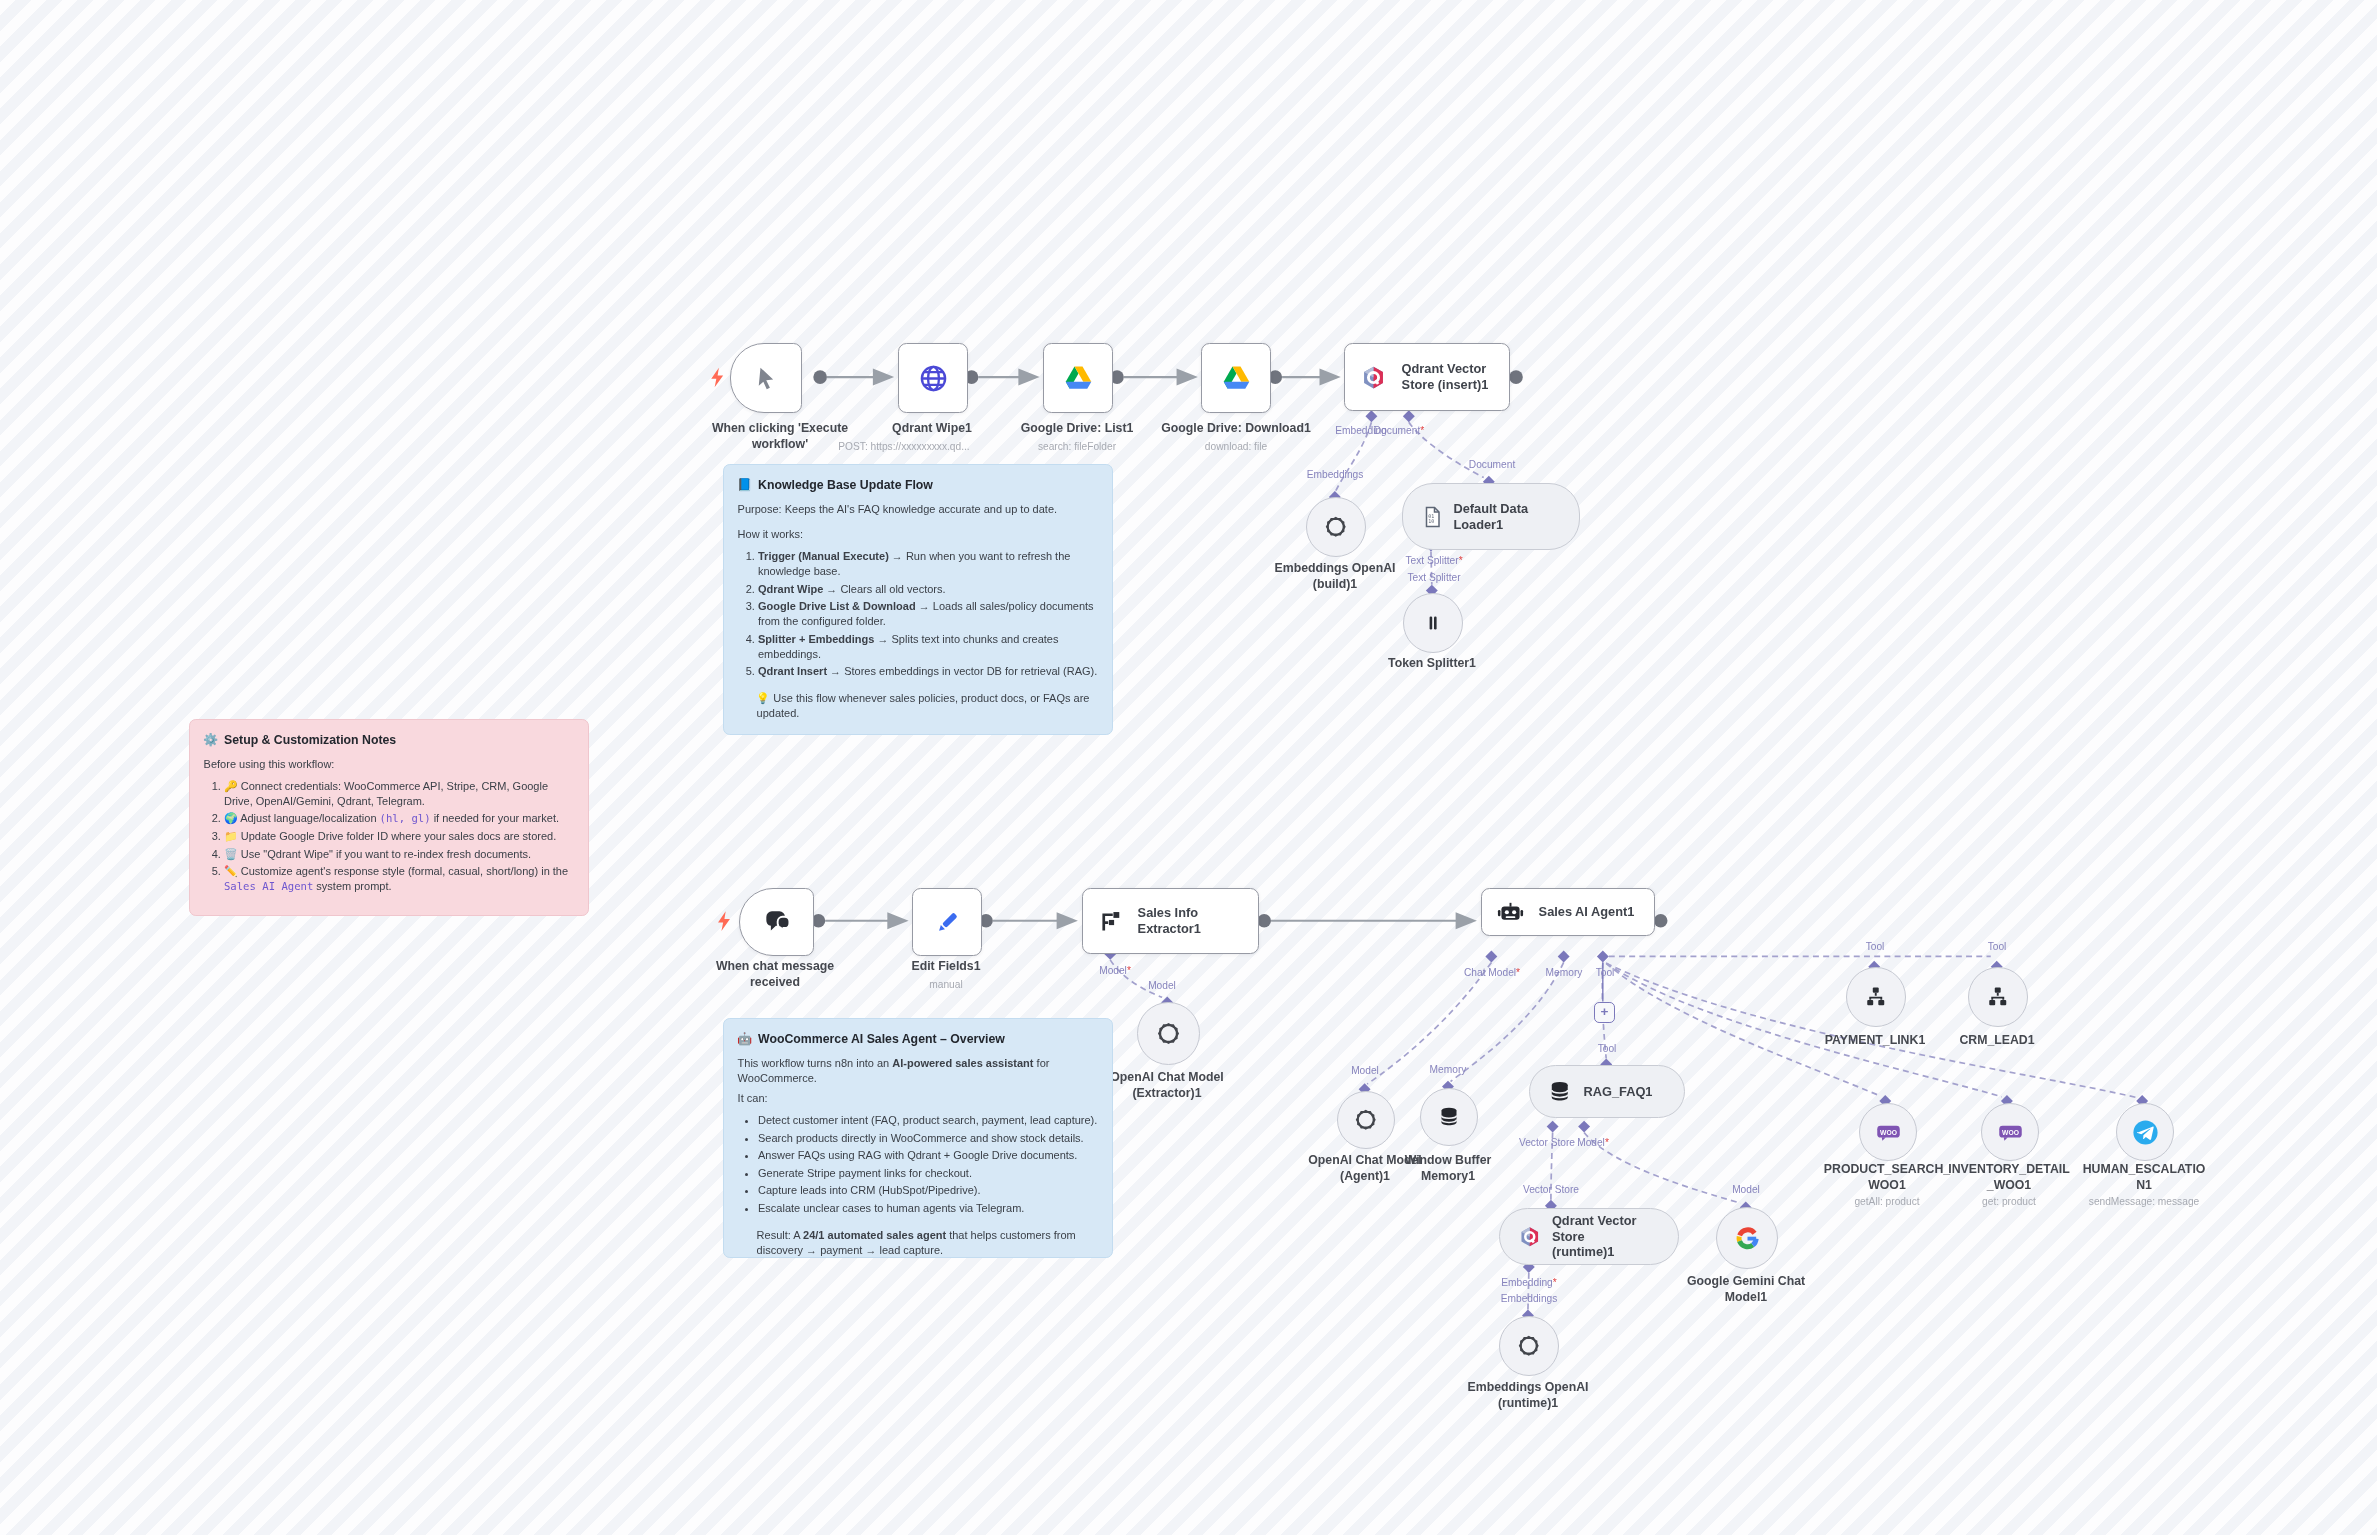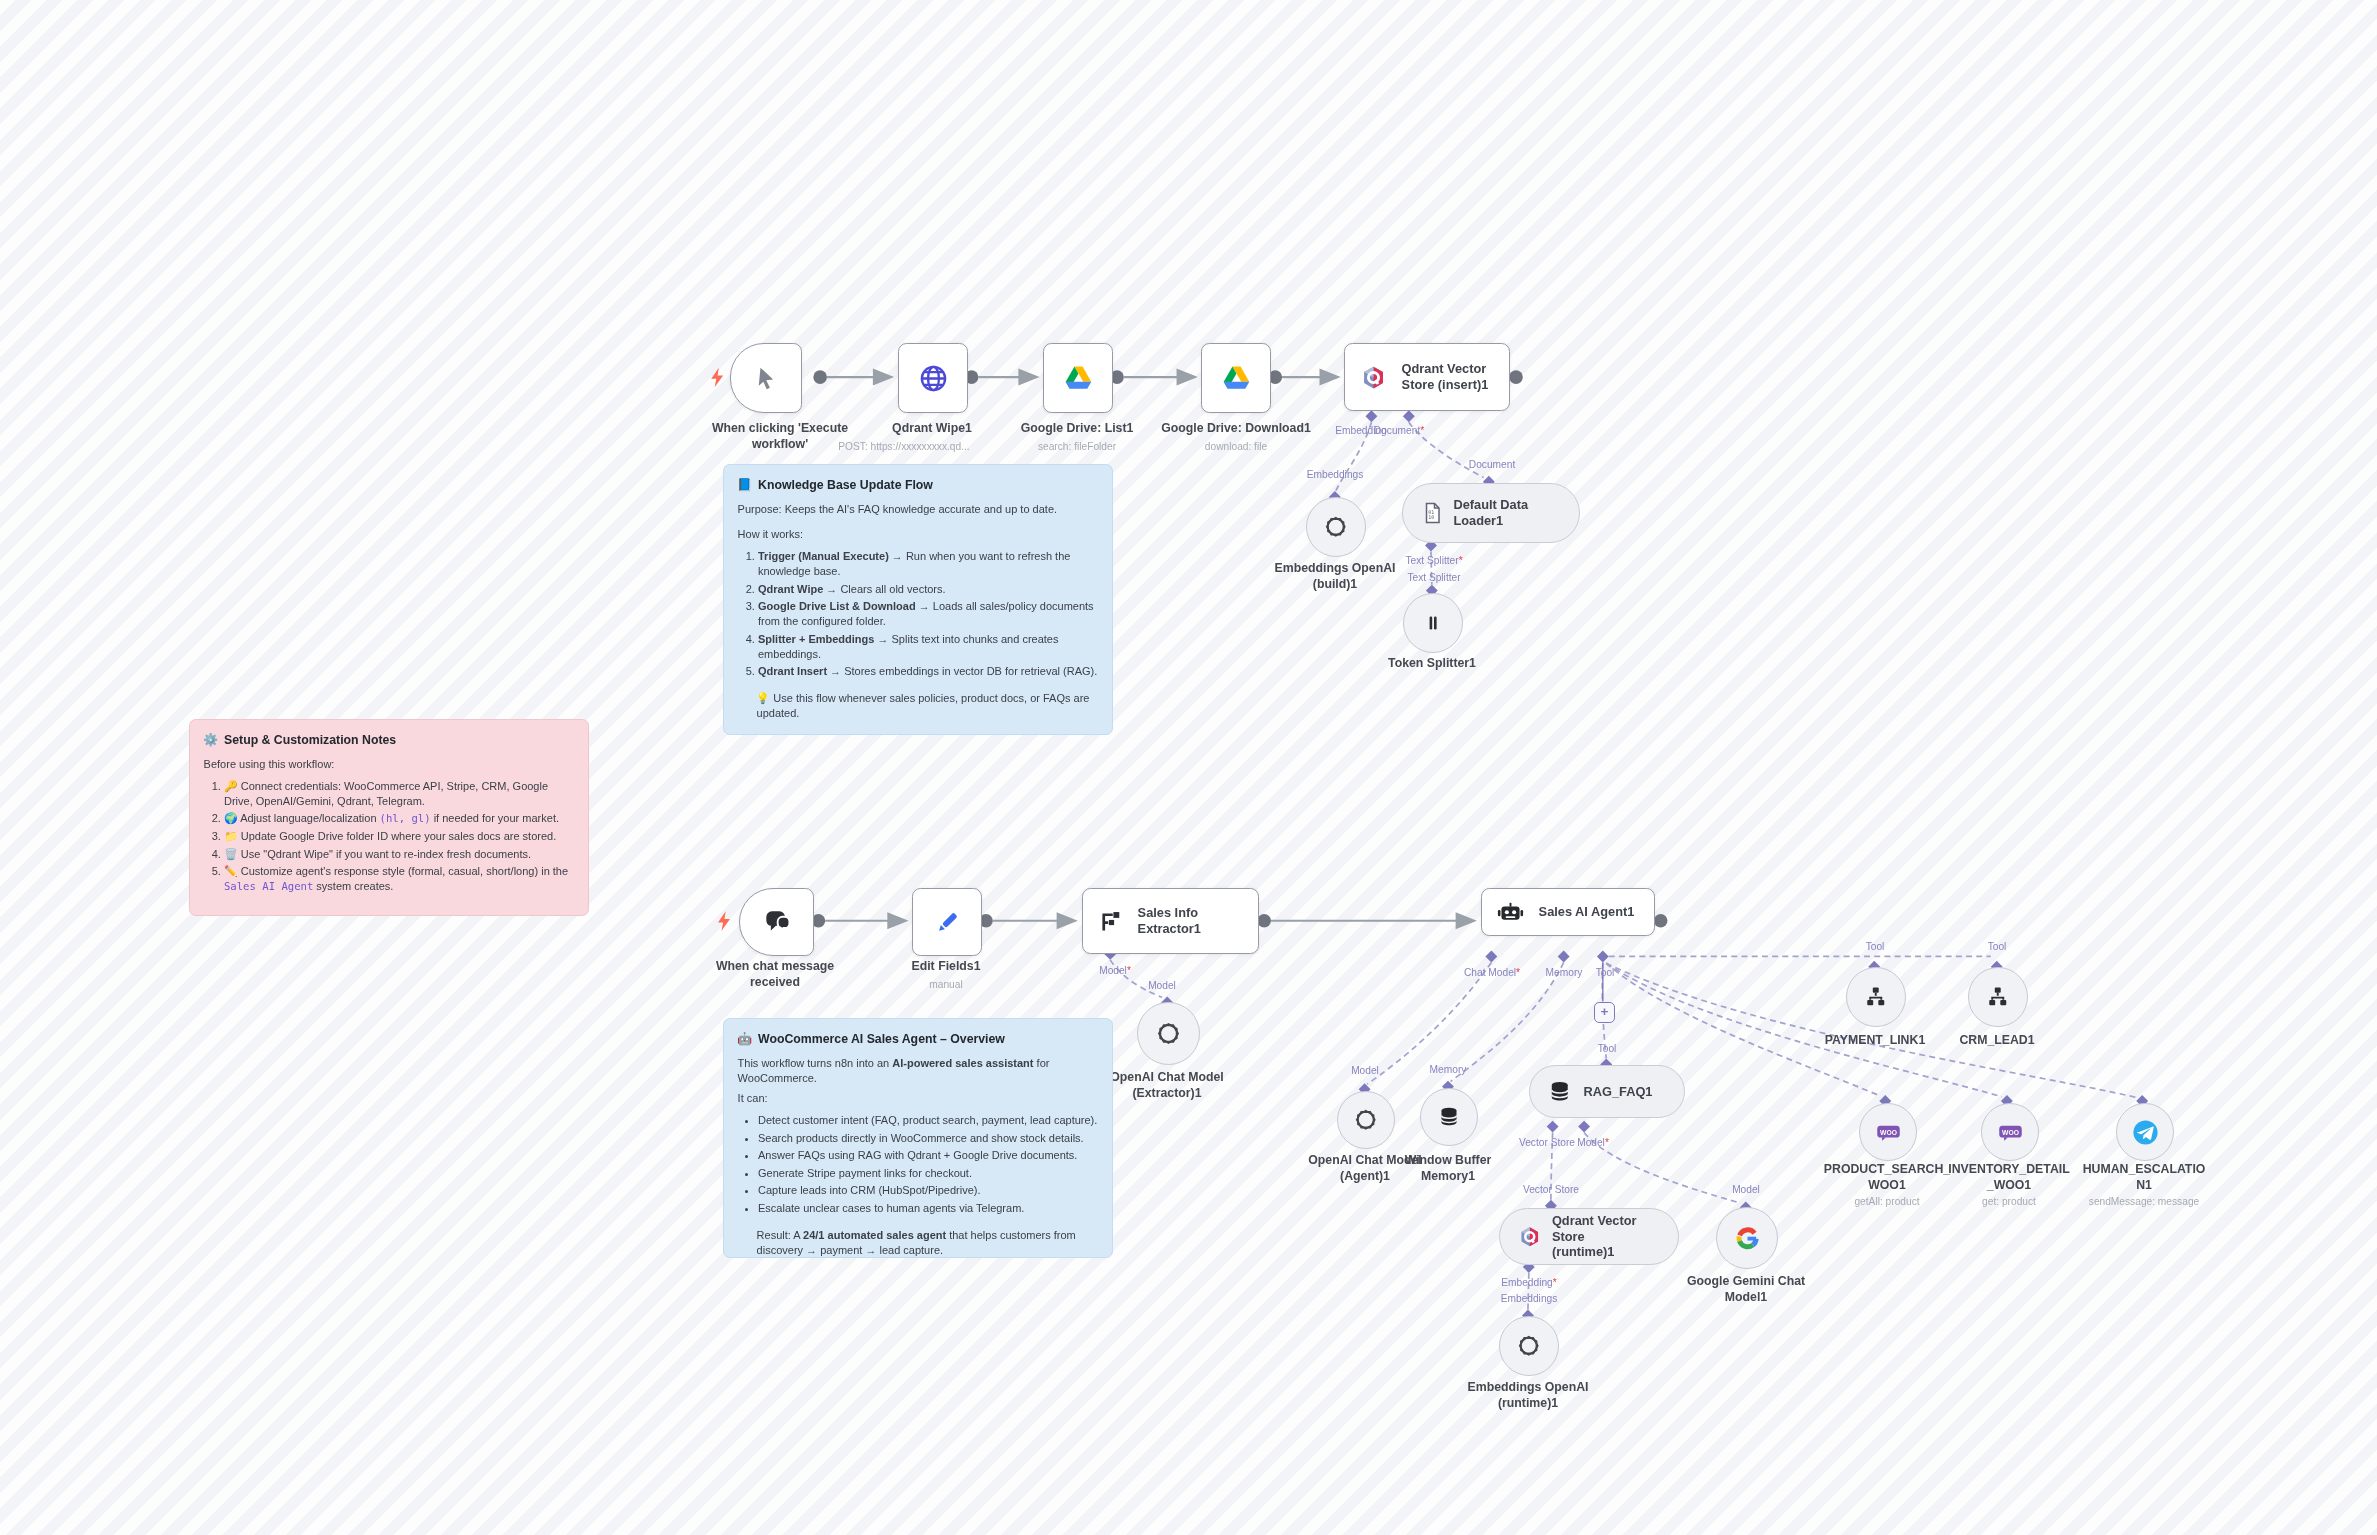--- a/index.html
+++ b/index.html
@@ -232,21 +232,21 @@
         <rect x="11.2" y="4" width="1.6" height="3.2"></rect>
       </g>
       <circle cx="9" cy="11.8" r="1.7" fill="#fff"></circle>
       <circle cx="15" cy="11.8" r="1.7" fill="#fff"></circle>
       <rect x="8" y="15.1" width="8" height="1.5" rx=".75" fill="#fff"></rect>
     </svg>
   </span>
   <span class="innode">Sales AI Agent1</span>
 </div>
 
-<div class="pill" style="left:1402px;top:483px;width:178px;height:60px;">
+<div class="pill" style="left:1402px;top:483px;width:178px;height:67px;">
   <span class="icon">
     <svg width="24" height="24" viewBox="0 0 24 24">
       <path d="M6.5 2.5 h8 l4.5 4.5 v14.5 h-12.5 Z" fill="#fff" stroke="#5d6675" stroke-width="1.5"></path>
       <path d="M14.5 2.5 v4.5 h4.5" fill="none" stroke="#5d6675" stroke-width="1.5"></path>
       <text x="8.2" y="12.6" font-size="5" fill="#5d6675" font-family="DejaVu Sans Mono,monospace">01</text>
       <text x="8.2" y="18.4" font-size="5" fill="#5d6675" font-family="DejaVu Sans Mono,monospace">10</text>
     </svg>
   </span>
   <span class="innode">Default Data
 Loader1</span>
@@ -480,21 +480,21 @@
   <div class="note-title">
     <span>⚙️</span>
     <span>Setup &amp; Customization Notes</span>
   </div>
   <p>Before using this workflow:</p>
   <ol>
     <li><span>🔑 Connect credentials: WooCommerce API, Stripe, CRM, Google Drive, OpenAI/Gemini, Qdrant, Telegram.</span><span class="code"></span><span></span></li>
     <li><span>🌍 Adjust language/localization </span><span class="code">(hl, gl)</span><span> if needed for your market.</span></li>
     <li><span>📁 Update Google Drive folder ID where your sales docs are stored.</span><span class="code"></span><span></span></li>
     <li><span>🗑️ Use "Qdrant Wipe" if you want to re-index fresh documents.</span><span class="code"></span><span></span></li>
-    <li><span>✏️ Customize agent's response style (formal, casual, short/long) in the </span><span class="code">Sales AI Agent</span><span> system creates.</span></li>
+    <li><span>✏️ Customize agent's response style (formal, casual, short/long) in the </span><span class="code">Sales AI Agent</span><span> system prompt.</span></li>
   </ol>
 </div>
 
 <div class="note note-blue" style="left:723px;top:1018px;width:390px;height:240px;">
   <div class="note-title">
     <span>🤖</span>
     <span>WooCommerce AI Sales Agent – Overview</span>
   </div>
   <p><span>This workflow turns n8n into an </span><b>AI-powered sales assistant</b><span> for WooCommerce.</span></p>
   <p>It can:</p>

